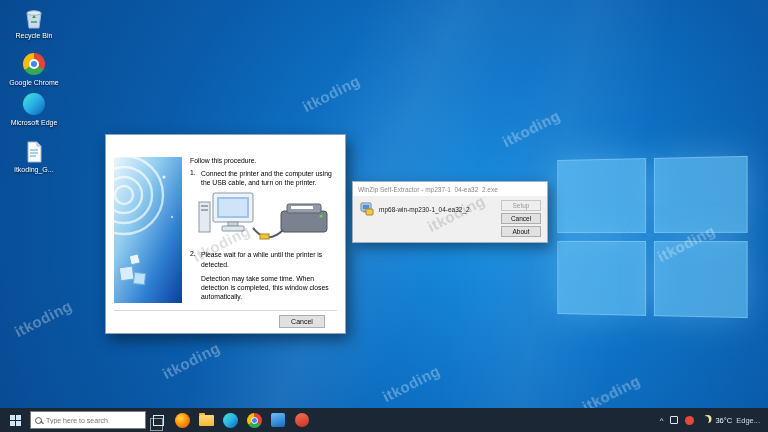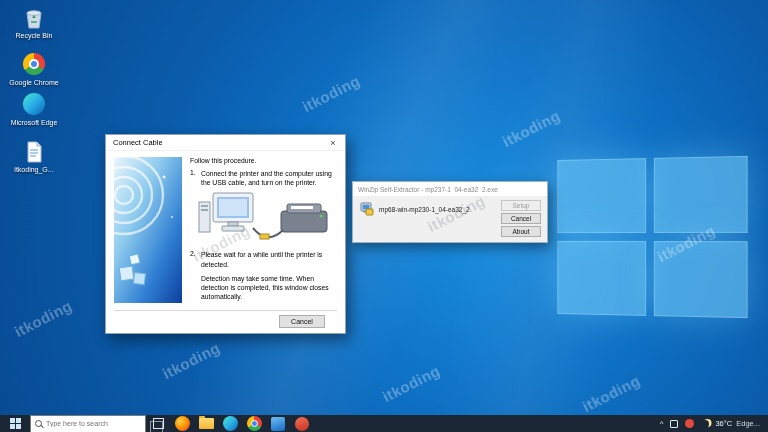--- a/index.html
+++ b/index.html
@@ -60,21 +60,21 @@
   .wzdlg .tbar .t { padding-left:5px; font-size:6.5px; color:#8a8a8a; white-space:nowrap; overflow:hidden; }
   .wzdlg .body { position:relative; height:47px; }
   .wzdlg .appicon { position:absolute; left:7px; top:6px; width:14px; height:14px; }
   .wzdlg .fname { position:absolute; left:26px; top:10px; font-size:6.5px; color:#222; }
   .wzdlg .vbtn { position:absolute; right:6px; width:40px; height:11px; font-size:6.5px; }
   .wzdlg .b1 { top:4px; color:#9b9b9b; background:#eeeeee; border-color:#c6c6c6; }
   .wzdlg .b2 { top:17px; }
   .wzdlg .b3 { top:30px; }
 
   
-  .taskbar { position:absolute; left:0; right:0; bottom:0; height:17px; background:#1b2735;
+  .taskbar { position:absolute; left:0; right:0; bottom:0; height:24px; background:#1b2735;
     display:flex; align-items:center; z-index:50; }
   .startbtn { width:30px; height:24px; display:flex; align-items:center; justify-content:center; cursor:pointer; }
   .winglyph { display:grid; grid-template-columns:5px 5px; grid-template-rows:5px 5px; gap:1px; }
   .winglyph span { background:#cfe8f8; }
   .searchbox { width:116px; height:18px; background:#fff; border:1px solid #7a7a7a; display:flex;
     align-items:center; padding:0 4px; gap:4px; }
   .searchbox input { border:none; outline:none; width:90px; font-size:7px; color:#444;
     font-family:"Liberation Sans", sans-serif; background:transparent; }
   .mag { width:7px; height:7px; border:1.3px solid #555; border-radius:50%; position:relative; flex:0 0 auto; }
   .mag::after { content:""; position:absolute; width:4px; height:1.3px; background:#555;
@@ -147,24 +147,20 @@
       <svg width="24" height="24" viewBox="0 0 24 24">
         <path d="M6 2 h9 l4 4 v16 h-13 z" fill="#fff" stroke="#9fb4c6"></path>
         <path d="M15 2 l4 4 h-4 z" fill="#d7e4ee" stroke="#9fb4c6"></path>
         <path d="M8 10 h8 M8 13 h8 M8 16 h6" stroke="#5a9bd4" stroke-width="1"></path>
       </svg>
     </div>
     <div class="lbl">itkoding_G...</div>
   </div>
 
   <div class="ccdlg">
-    <div class="tbar">
-      <span class="t">Connect Cable</span>
-      <span class="xbtn">×</span>
-    </div>
     <div class="art">
       <svg width="68" height="146" viewBox="0 0 68 146">
         <defs>
           <linearGradient id="artg" x1="0" y1="0" x2="1" y2="1">
             <stop offset="0" stop-color="#eaf6fd"></stop>
             <stop offset="0.35" stop-color="#8ecbee"></stop>
             <stop offset="0.7" stop-color="#2f7fd2"></stop>
             <stop offset="1" stop-color="#0c3f9e"></stop>
           </linearGradient>
         </defs>

